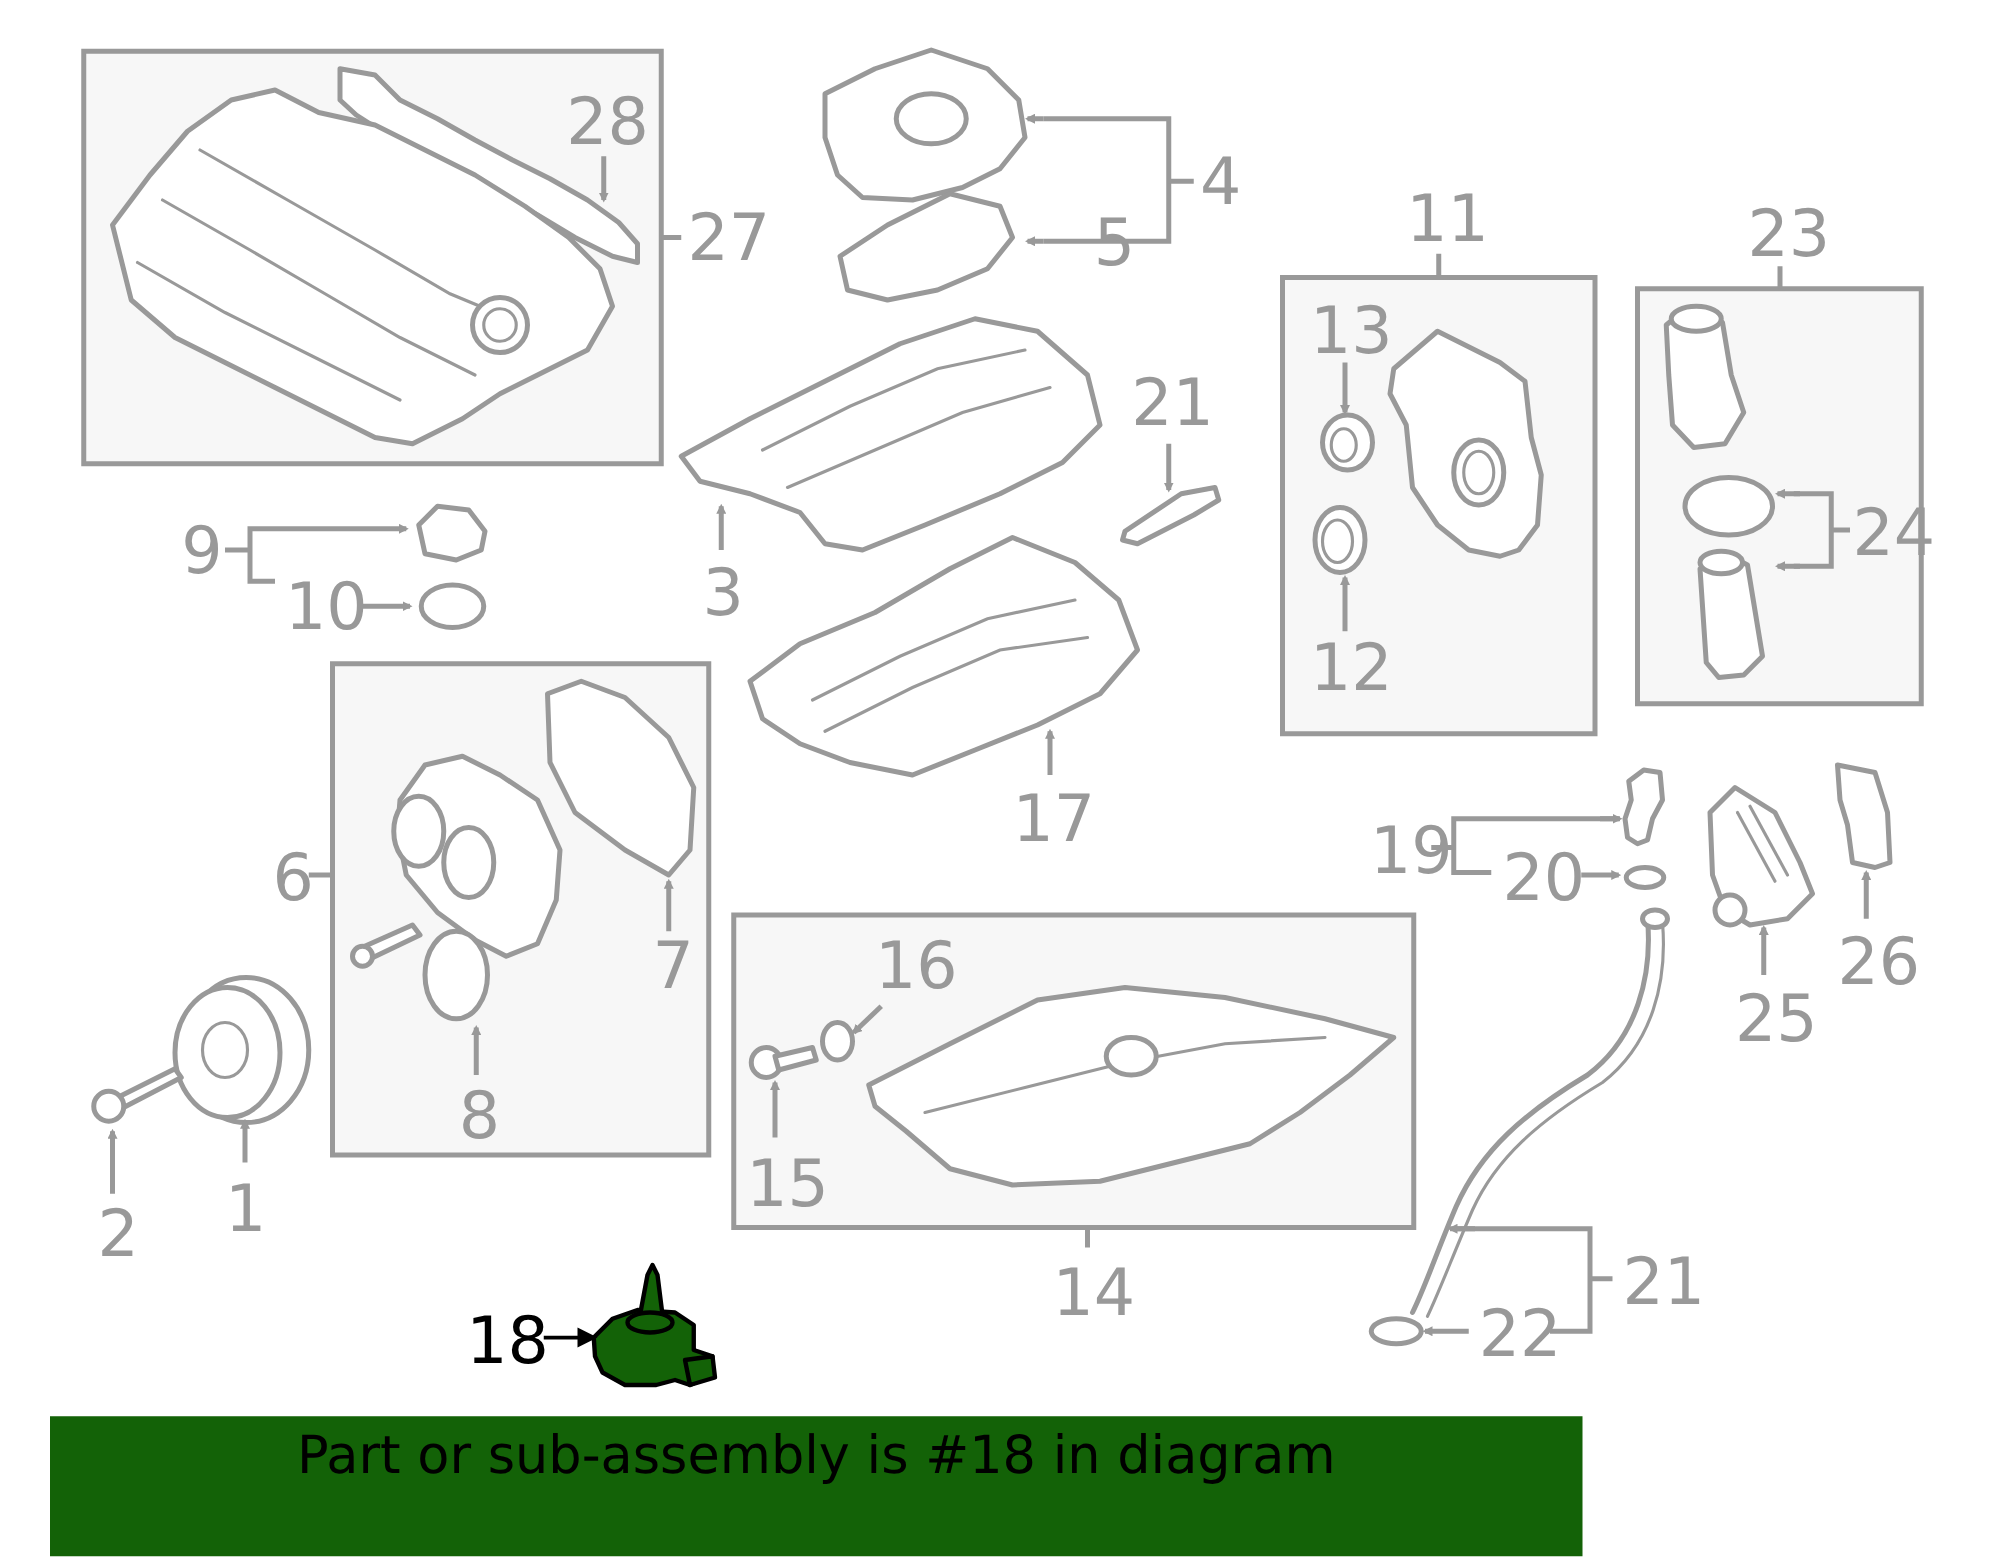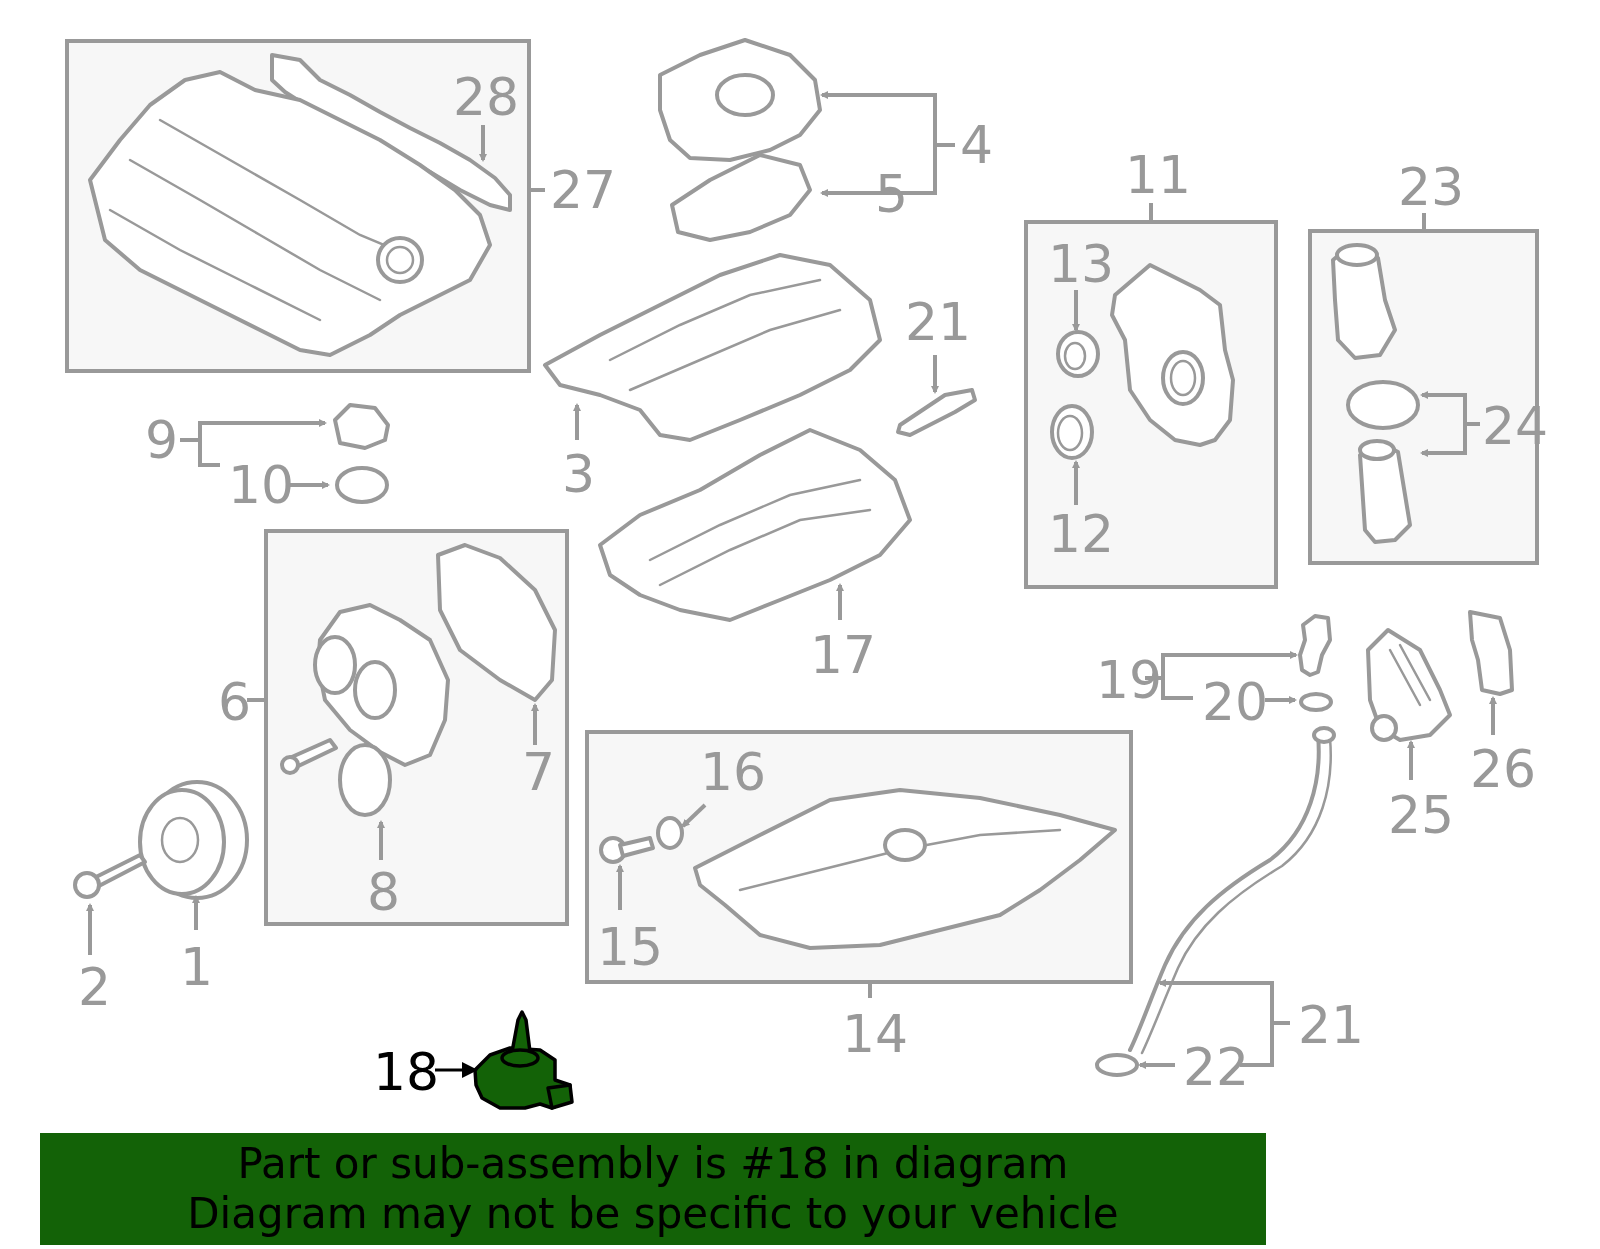--- a/index.html
+++ b/index.html
@@ -212,14 +212,13 @@
     <ellipse class="hl-part" cx="520" cy="1058" rx="18" ry="8"></ellipse>
     <path class="hl-part" d="M548,1088 L570,1085 L572,1102 L552,1108 Z"></path>
     <line class="hl-leader" x1="435" y1="1070" x2="470" y2="1070"></line>
     <path class="hl-arrowhead" d="M462,1062 L478,1070 L462,1078 Z"></path>
     <text class="callout-hl" x="373" y="1090">18</text>
   </g>
 </svg>
 
 <div id="banner">
   <div>Part or sub-assembly is #18 in diagram</div>
-  <div>Diagram may not be specific to your vehicle</div>
 </div>
 
 </body></html>

